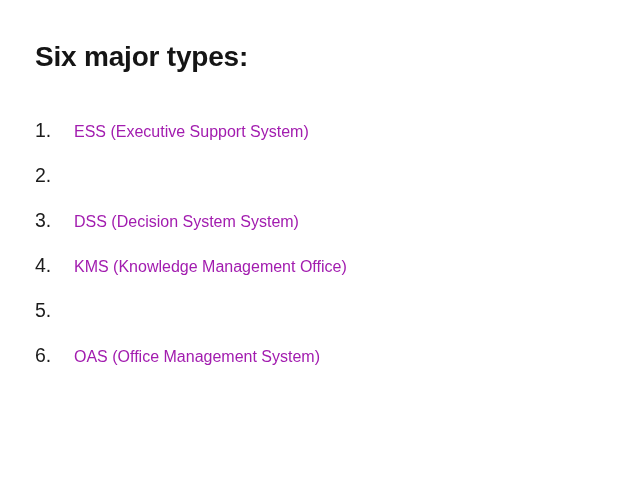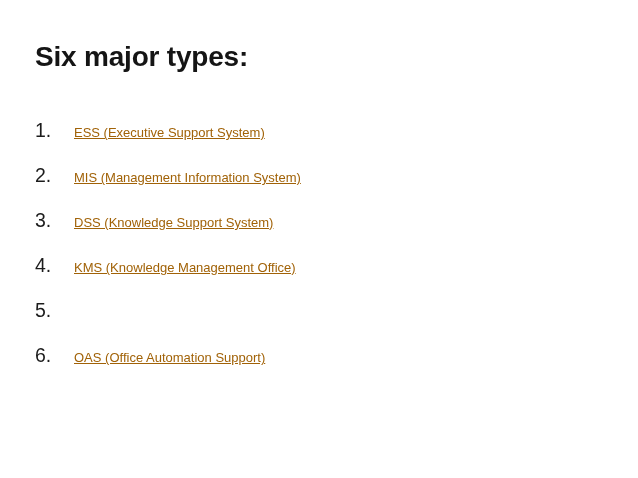--- a/index.html
+++ b/index.html
@@ -55,57 +55,55 @@
 
   .item-number {
     width: 39px;
     flex: 0 0 39px;
     text-align: left;
     color: #1c1c1c;
     font-size: 19.5px;
   }
 
   .item-text {
-    color: #a16207;
-    font-size: 13px;
-    text-decoration: underline;
+    color: #a21caf;
+    font-size: 16px;
   }
 </style>
 </head>
 <body>
 
 <div class="slide">
 
   <div class="slide-title">Six major types:</div>
 
   <div class="list-body">
 
     <div class="list-item">
       <span class="item-number">1.</span>
       <span class="item-text">ESS (Executive Support System)</span>
     </div>
 
     <div class="list-item">
       <span class="item-number">2.</span>
-      <span class="item-text">MIS (Management Information System)</span>
     </div>
 
     <div class="list-item">
       <span class="item-number">3.</span>
-      <span class="item-text">DSS (Knowledge Support System)</span>
+      <span class="item-text">DSS (Decision System System)</span>
     </div>
 
     <div class="list-item">
       <span class="item-number">4.</span>
       <span class="item-text">KMS (Knowledge Management Office)</span>
     </div>
 
     <div class="list-item">
       <span class="item-number">5.</span>
     </div>
 
     <div class="list-item">
       <span class="item-number">6.</span>
-      <span class="item-text">OAS (Office Automation Support)</span>
+      <span class="item-text">OAS (Office Management System)</span>
     </div>
 
   </div>
 </div>
 
 </body></html>

